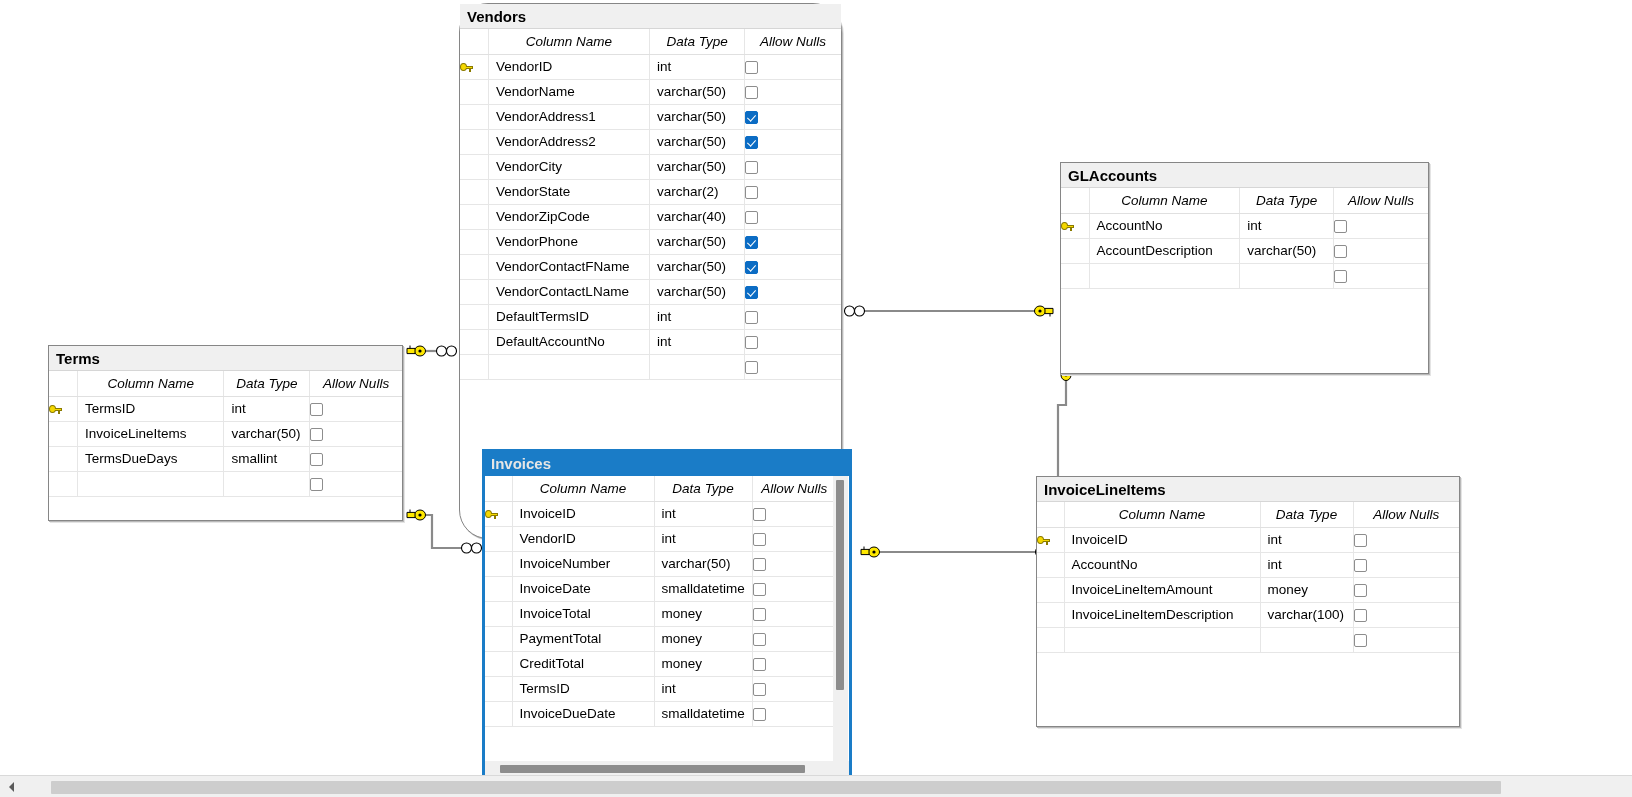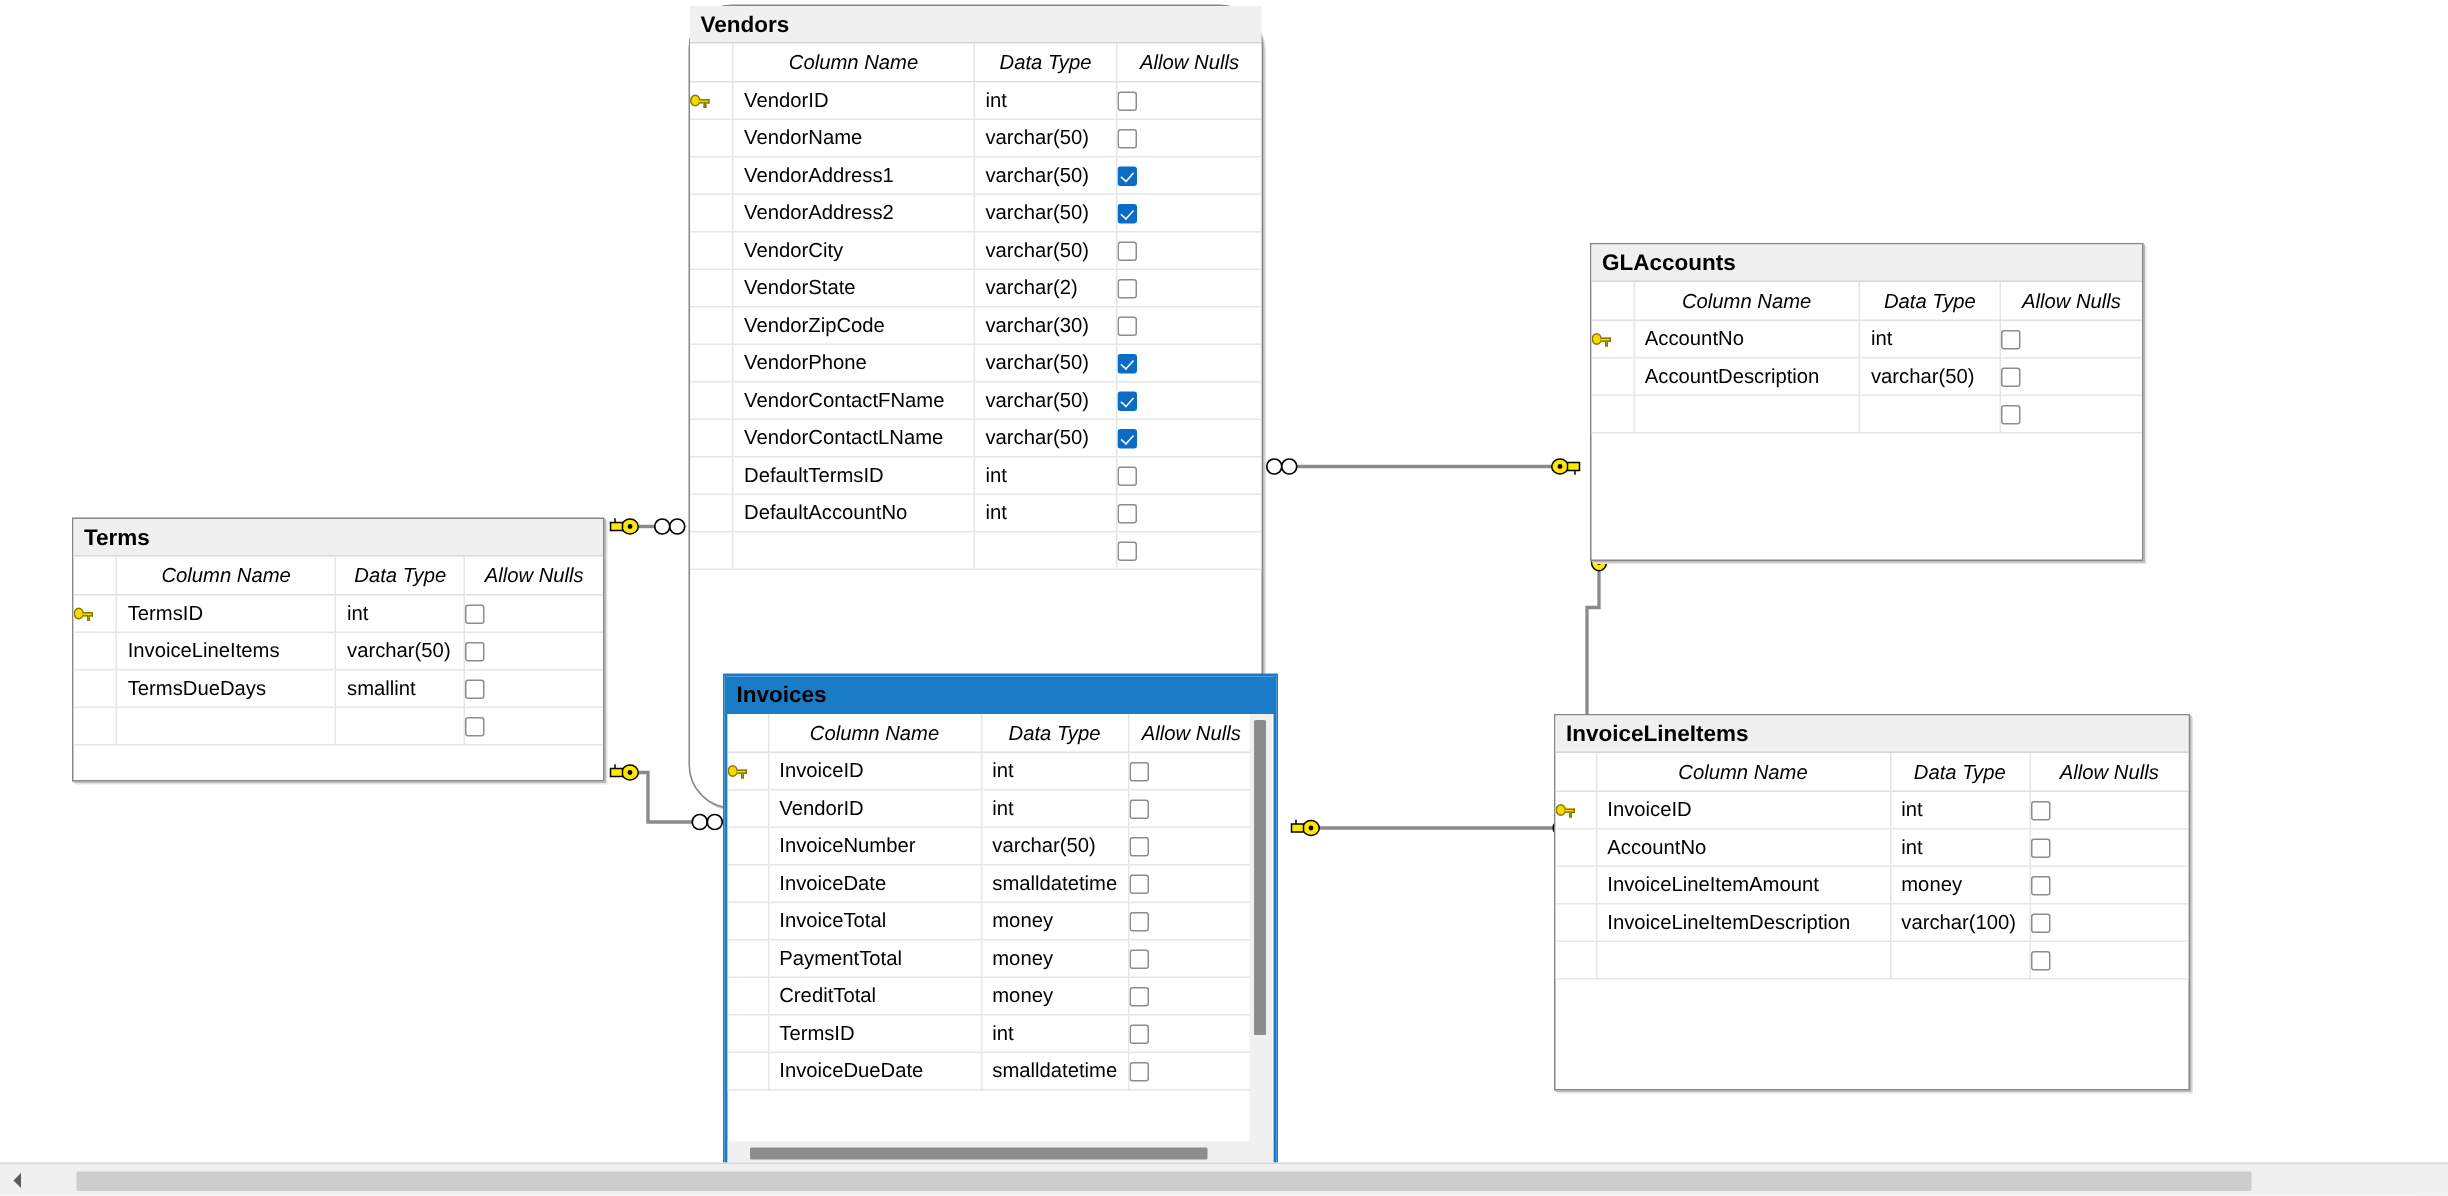--- a/index.html
+++ b/index.html
@@ -36,21 +36,21 @@
     font-weight:bold;
     font-size:15px;
     background:#f0f0f0;
     border-bottom:1px solid #d6d6d6;
     box-sizing:border-box;
     white-space:nowrap;
     overflow:hidden;
   }
   .tbl.sel .tbl-title{
     background:#1a7cc7;
-    color:#000000;
+    color:#e5e5e5;
     border-bottom:none;
   }
   .grid-wrap{
     position:relative;
     box-sizing:border-box;
     overflow:hidden;
   }
   .tbl.sel .grid-wrap{border:1px solid #1a7cc7;border-top:none;}
   table.grid{
     border-collapse:collapse;
@@ -285,21 +285,21 @@
             </tr>
             <tr>
               <td class="c-key"></td>
               <td>VendorState</td>
               <td>varchar(2)</td>
               <td class="c-nulls"><span class="cb"></span></td>
             </tr>
             <tr>
               <td class="c-key"></td>
               <td>VendorZipCode</td>
-              <td>varchar(30)</td>
+              <td>varchar(40)</td>
               <td class="c-nulls"><span class="cb"></span></td>
             </tr>
             <tr>
               <td class="c-key"></td>
               <td>VendorPhone</td>
               <td>varchar(50)</td>
               <td class="c-nulls"><span class="cb on"></span></td>
             </tr>
             <tr>
               <td class="c-key"></td>

